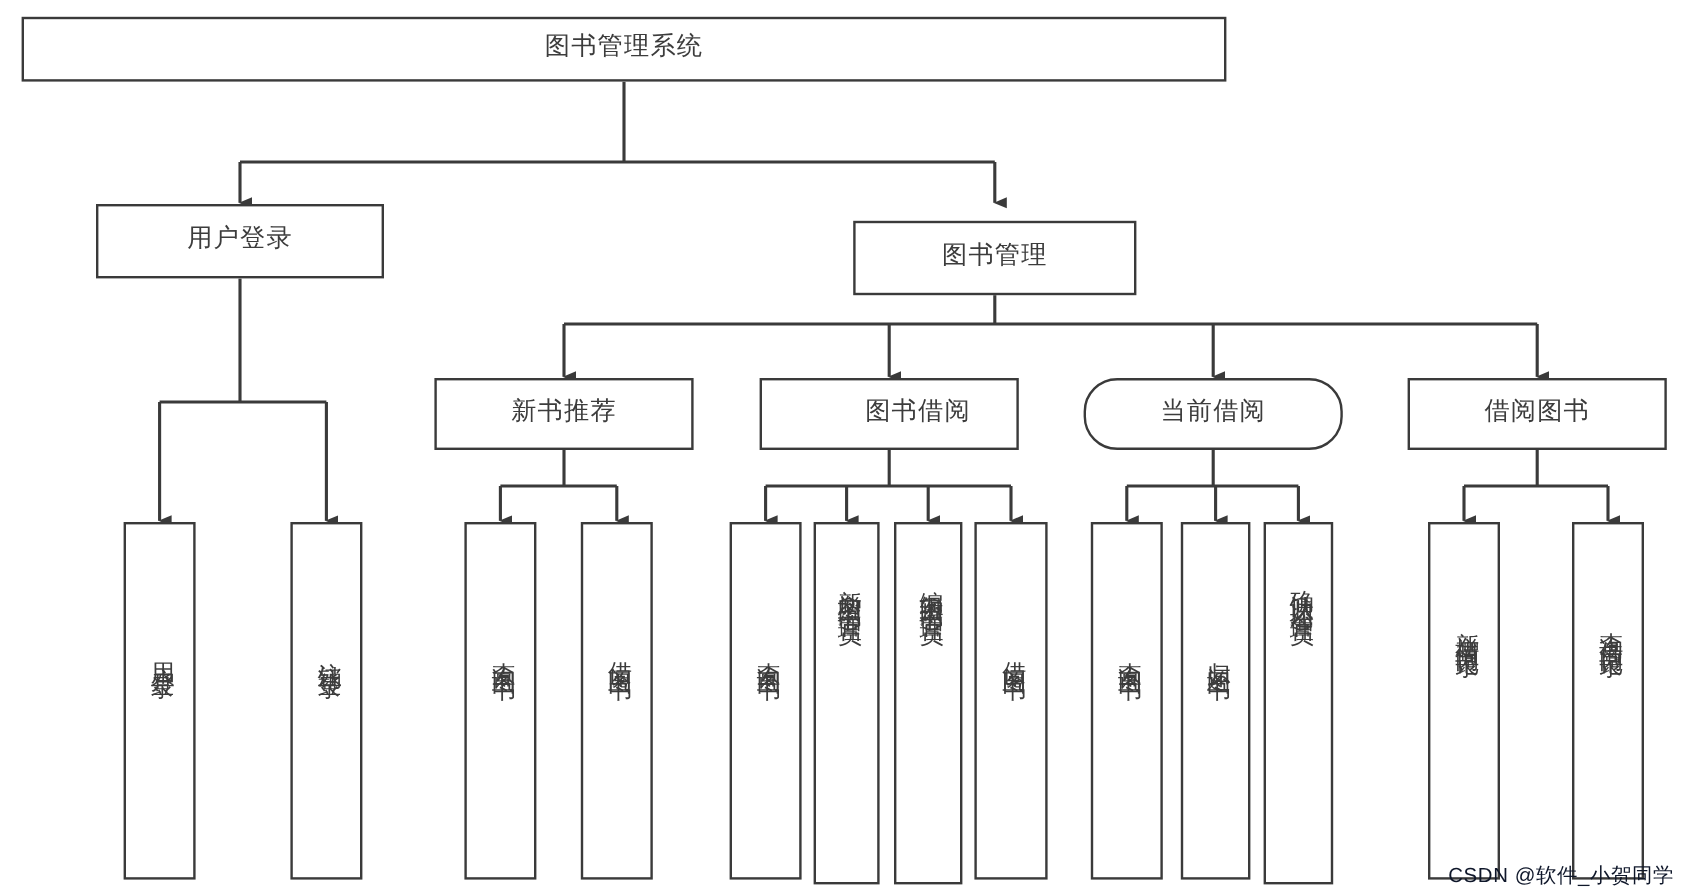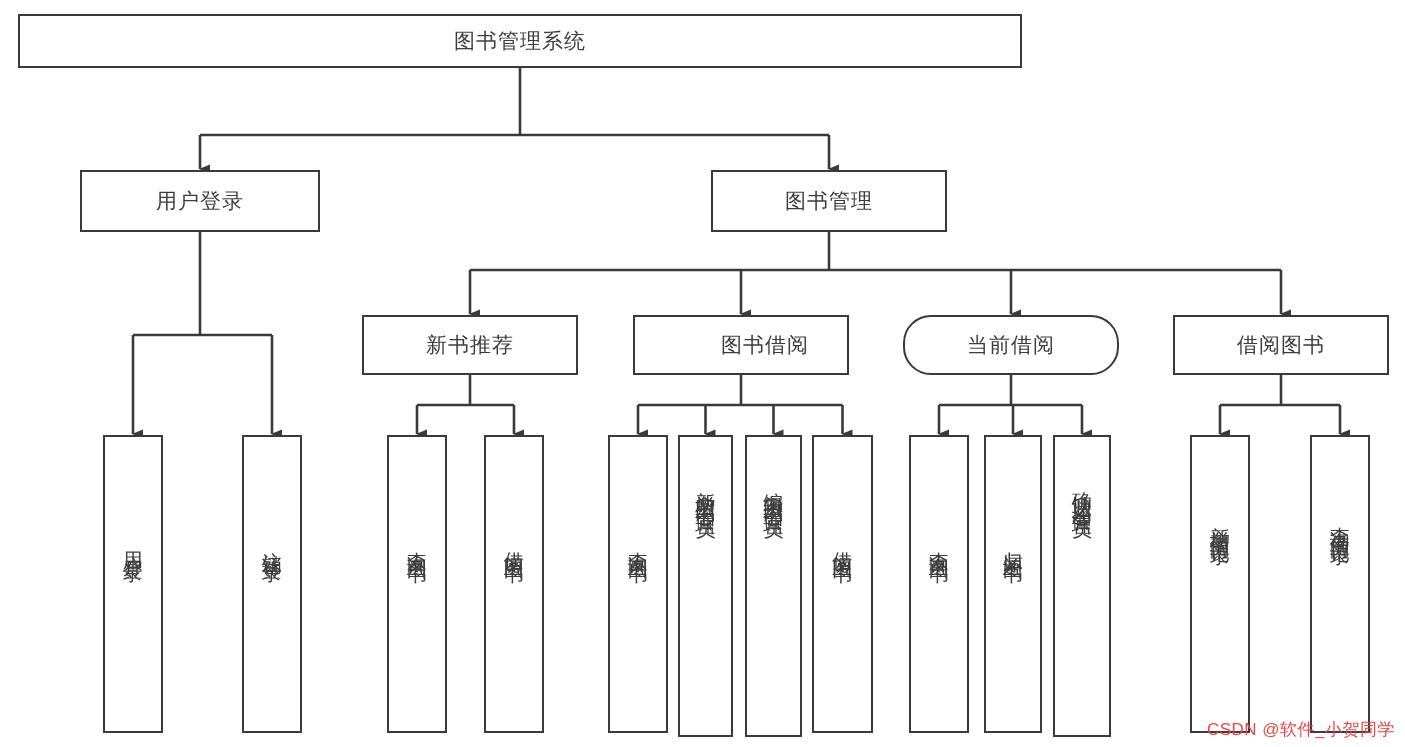--- a/index.html
+++ b/index.html
@@ -3,21 +3,21 @@
 <meta charset="utf-8">
 <style>
   html,body{margin:0;padding:0;}
   body{
     width:1405px;height:747px;
     background:#ffffff;
     font-family:"Liberation Sans","DejaVu Sans",sans-serif;
     overflow:hidden;
     position:relative;
   }
-  #diagram-root{position:absolute;left:0;top:0;width:1405px;height:714px;}
+  #diagram-root{position:absolute;left:0;top:0;width:1405px;height:714px;font-family:Liberation Mono, monospace;}
   .node-box{
     position:absolute;
     box-sizing:border-box;
     background:#ffffff;
     border:2.5px solid #3a3a3a;
     display:flex;
     align-items:center;
     justify-content:center;
   }
   .node-label{
@@ -39,21 +39,21 @@
     white-space:nowrap;
     letter-spacing:4px;
     font-size:20px;
   }
   .connector-layer{position:absolute;left:0;top:0;width:1405px;height:747px;pointer-events:none;}
   #watermark{
     position:absolute;
     right:10px;
     bottom:6px;
     font-size:17px;
-    color:#ef4444;
+    color:#0f172a;
     letter-spacing:.5px;
     white-space:nowrap;
     user-select:none;
   }
 </style>
 </head>
 <body>
 
 <div id="diagram-root">
   <svg class="connector-layer" id="connector-layer" viewBox="0 0 1405 747" xmlns="http://www.w3.org/2000/svg">
@@ -98,21 +98,21 @@
         <path d="M1340,405 L1340,434" stroke="#3a3a3a" stroke-width="2.6" fill="none" marker-end="url(#arrowhead)"></path>
       </g>
   </svg>
   <div id="nodes-layer">
       <div class="node-box" style="left: 18px; top: 14px; width: 1004px; height: 54px;">
         <span class="node-label">图书管理系统</span>
       </div>
       <div class="node-box" style="left: 80px; top: 170px; width: 240px; height: 62px;">
         <span class="node-label">用户登录</span>
       </div>
-      <div class="node-box" style="left: 711px; top: 170px; width: 236px; height: 62px;">
+      <div class="node-box" style="left: 711px; top: 184px; width: 236px; height: 62px;">
         <span class="node-label">图书管理</span>
       </div>
       <div class="node-box" style="left: 362px; top: 315px; width: 216px; height: 60px; text-align: right;">
         <span class="node-label">新书推荐</span>
       </div>
       <div class="node-box" style="left: 633px; top: 315px; width: 216px; height: 60px; padding-left: 48px;">
         <span class="node-label">图书借阅</span>
       </div>
       <div class="node-box" style="left: 903px; top: 315px; width: 216px; height: 60px; border-radius: 28px;">
         <span class="node-label">当前借阅</span>

